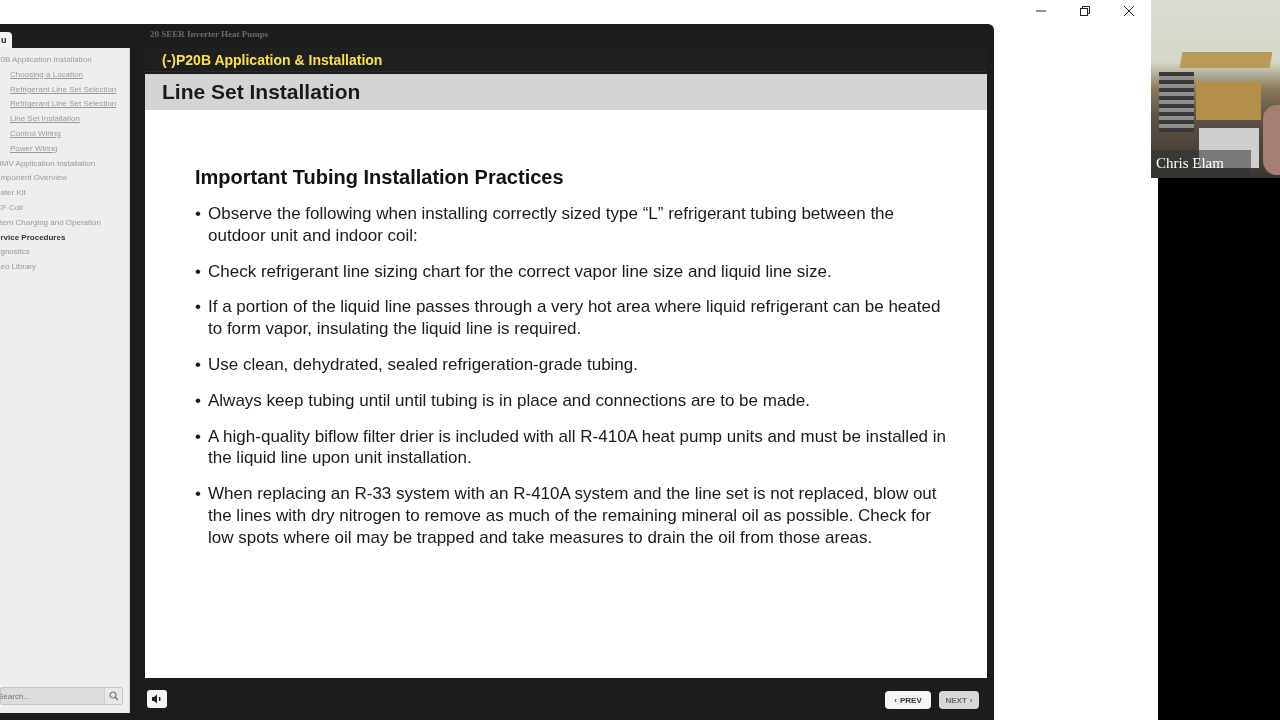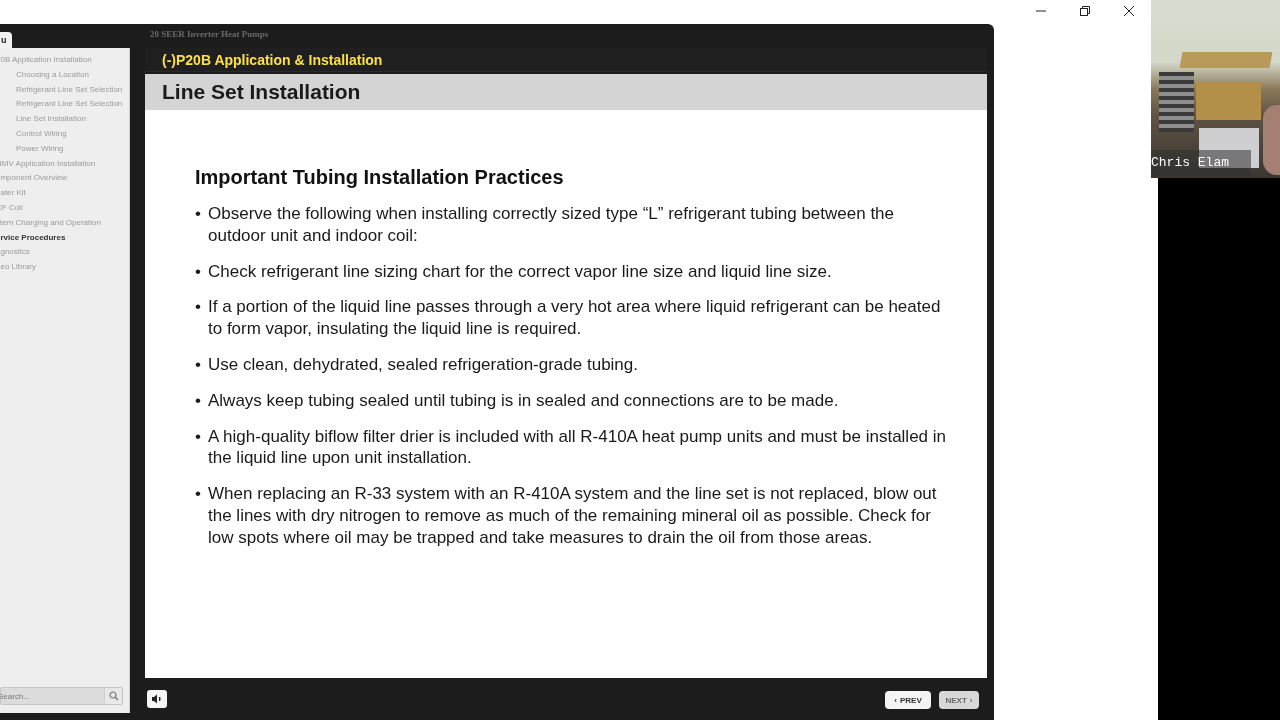--- a/index.html
+++ b/index.html
@@ -10,21 +10,21 @@
     .win-controls { position: absolute; top: 0; left: 1020px; width: 130px; height: 22px; display: flex; align-items: center; justify-content: space-between; padding: 0 6px; }
     .win-btn { width: 30px; height: 20px; display: flex; align-items: center; justify-content: center; color: #222; font-size: 14px; cursor: pointer; font-family: "DejaVu Sans", sans-serif; }
 
     
     .player { position: absolute; left: 0; top: 24px; width: 994px; height: 696px; background: #1c1c1c; border-top-right-radius: 6px; }
     .sidebar-tab { position: absolute; left: 0; top: 8px; width: 12px; height: 16px; background: #f1f1f1; border-top-right-radius: 4px; font-size: 9px; color: #222; padding-left: 1px; line-height: 16px; font-weight: bold; }
     .sidebar { position: absolute; left: 0; top: 24px; width: 130px; height: 665px; background: #eeeeee; border-right: 1px solid #cfcfcf; }
     .sidebar-list { list-style: none; padding-top: 5px; }
     .sidebar-item { font-size: 8px; color: #9a9a9a; height: 14.8px; line-height: 14.8px; white-space: nowrap; overflow: hidden; cursor: pointer; }
     .sidebar-item.lvl0 { padding-left: 0; margin-left: -4px; }
-    .sidebar-item.lvl1 { padding-left: 16px; }
+    .sidebar-item.lvl1 { padding-left: 10px; text-decoration: underline; }
     .sidebar-item.active { color: #333; font-weight: bold; }
     .search-wrap { position: absolute; left: 0; bottom: 8px; width: 123px; height: 18px; background: #dcdcdc; border: 1px solid #c6c6c6; border-radius: 2px; display: flex; align-items: center; }
     .search-input { flex: 1; border: none; background: transparent; font-size: 8px; color: #999; outline: none; padding-left: 0; margin-left: -3px; width: 90px; font-family: "Liberation Sans", sans-serif; }
     .search-btn { width: 18px; height: 16px; display: flex; align-items: center; justify-content: center; cursor: pointer; background: #e8e8e8; border-left: 1px solid #d0d0d0; }
 
     .course-title { position: absolute; left: 150px; top: 5px; font-size: 9px; color: #6a6a6a; font-weight: bold; font-family: Liberation Serif, serif; }
     .module-bar { position: absolute; left: 145px; top: 24px; width: 842px; height: 24px; background: #1f1f1f; border-bottom: 1px solid #2b2b2b; }
     .module-title { position: absolute; left: 17px; top: 4px; font-size: 14px; font-weight: bold; color: #fde047; }
 
     .slide { position: absolute; left: 145px; top: 50px; width: 842px; height: 604px; background: #ffffff; }
@@ -43,21 +43,21 @@
     .next-btn { left: 794px; width: 40px; background: #d8d8d8; color: #666; }
 
     
     .video { position: absolute; left: 1151px; top: 0; width: 129px; height: 178px; overflow: hidden;
       background: linear-gradient(180deg, #d9ddd0 0%, #d4d8c8 35%, #8a7a5a 50%, #5e5344 65%, #3a3632 100%); }
     .v-shelf1 { position: absolute; left: 30px; top: 52px; width: 90px; height: 16px; background: #b89a5a; transform: skewX(-10deg); }
     .v-box { position: absolute; left: 45px; top: 82px; width: 65px; height: 38px; background: #b38f4a; }
     .v-rack { position: absolute; left: 8px; top: 72px; width: 35px; height: 60px; background: repeating-linear-gradient(180deg, #3a3a3a 0 4px, #8e8e8e 4px 8px); }
     .v-papers { position: absolute; left: 48px; top: 128px; width: 60px; height: 40px; background: #cfcfd2; }
     .v-face { position: absolute; left: 112px; top: 105px; width: 30px; height: 70px; background: #a57f72; border-radius: 14px 0 0 14px; }
-    .video-name { position: absolute; left: 0; top: 150px; width: 100px; height: 26px; background: rgba(50,50,50,0.55); color: #fff; font-size: 13px; line-height: 26px; font-family: Liberation Mono, monospace; }
+    .video-name { position: absolute; left: 0; top: 150px; width: 100px; height: 26px; background: rgba(50,50,50,0.55); color: #fff; font-size: 15px; padding-left: 5px; line-height: 26px; font-family: Liberation Serif, serif; }
     .black-panel { position: absolute; left: 1158px; top: 178px; width: 122px; height: 542px; background: #000000; }
   </style>
 </head>
 <body>
 
 <div class="desktop">
 
   <div class="win-controls">
     <div class="win-btn">
       <svg width="12" height="12" viewBox="0 0 12 12">
@@ -117,21 +117,21 @@
       <div class="slide-header">
         <div class="slide-title">Line Set Installation</div>
       </div>
       <div class="slide-body">
         <div class="section-heading">Important Tubing Installation Practices</div>
         <ul class="bullets">
           <li class="bullet"><span class="bullet-dot">•</span><span>Observe the following when installing correctly sized type “L” refrigerant tubing between the outdoor unit and indoor coil:</span></li>
           <li class="bullet"><span class="bullet-dot">•</span><span>Check refrigerant line sizing chart for the correct vapor line size and liquid line size.</span></li>
           <li class="bullet"><span class="bullet-dot">•</span><span>If a portion of the liquid line passes through a very hot area where liquid refrigerant can be heated to form vapor, insulating the liquid line is required.</span></li>
           <li class="bullet"><span class="bullet-dot">•</span><span>Use clean, dehydrated, sealed refrigeration-grade tubing.</span></li>
-          <li class="bullet"><span class="bullet-dot">•</span><span>Always keep tubing sealed until tubing is in sealed and connections are to be made.</span></li>
+          <li class="bullet"><span class="bullet-dot">•</span><span>Always keep tubing until until tubing is in place and connections are to be made.</span></li>
           <li class="bullet"><span class="bullet-dot">•</span><span>A high-quality biflow filter drier is included with all R-410A heat pump units and must be installed in the liquid line upon unit installation.</span></li>
           <li class="bullet"><span class="bullet-dot">•</span><span>When replacing an R-33 system with an R-410A system and the line set is not replaced, blow out the lines with dry nitrogen to remove as much of the remaining mineral oil as possible. Check for low spots where oil may be trapped and take measures to drain the oil from those areas.</span></li>
         </ul>
       </div>
     </div>
 
     <div class="footer">
       <div class="audio-btn">
         <svg width="12" height="10" viewBox="0 0 12 10">
             <path d="M1 3 H3 L6 0.5 V9.5 L3 7 H1 Z" fill="#222"></path>

